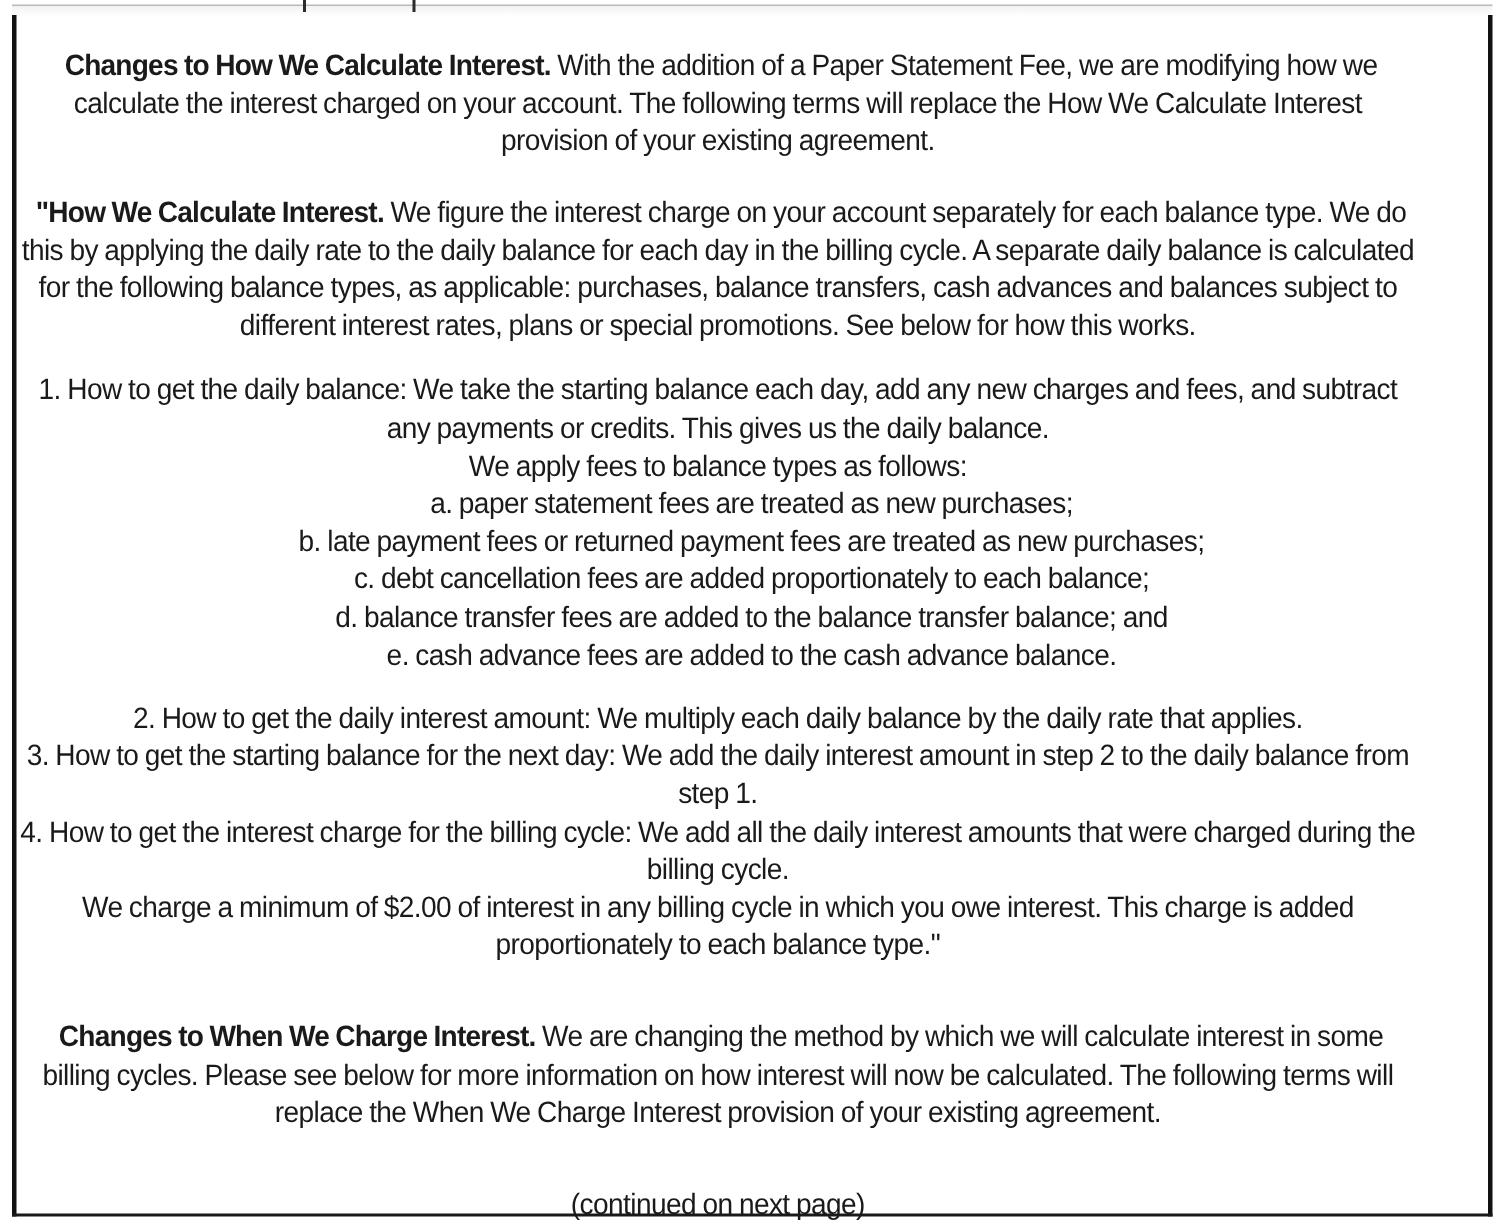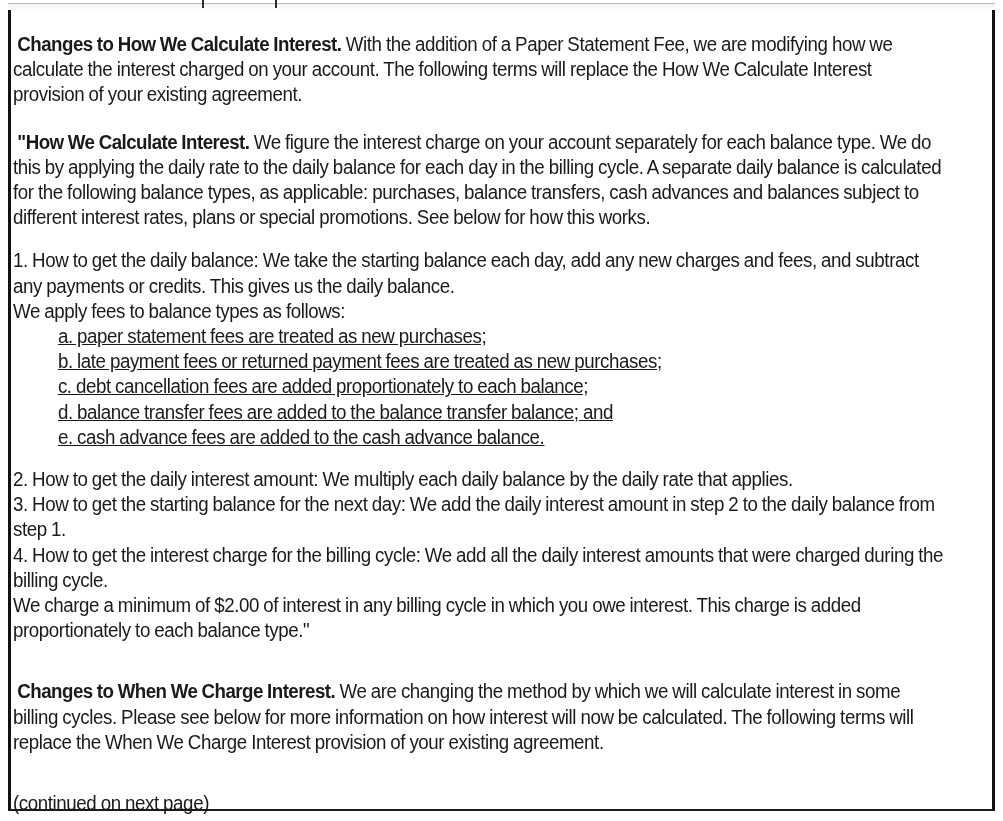--- a/index.html
+++ b/index.html
@@ -78,20 +78,21 @@
     height: 2px;
     background: #1a1a1a;
   }
 
   
   #content {
     position: absolute;
     left: 13px;
     top: 24px;
     width: 975px;
+    text-align: center;
   }
 
   p {
     margin: 0;
     font-size: 19.6px;
     line-height: 25.2px;
     letter-spacing: -0.42px;
     word-spacing: -0.5px;
     transform: scaleX(0.955);
     transform-origin: left top;
@@ -101,21 +102,21 @@
   b, .lead {
     font-weight: 700;
     letter-spacing: -0.55px;
   }
 
   
   .blk-intro   { margin-top: 8px; }
   .blk-quote   { margin-top: 22px; }
   .blk-step1   { margin-top: 18px; }
   .blk-applyfees { margin-top: 0px; }
-  .sub-list    { margin-top: 0px; text-decoration: underline; }
+  .sub-list    { margin-top: 0px; }
   .blk-step2   { margin-top: 17px; }
   .blk-step3   { margin-top: 0px; }
   .blk-step4   { margin-top: 0px; }
   .blk-minimum { margin-top: 0px; }
   .blk-when    { margin-top: 36px; }
   .blk-cont    { margin-top: 36px; }
 
   .sub-item {
     margin: 0;
     padding-left: 47px;

